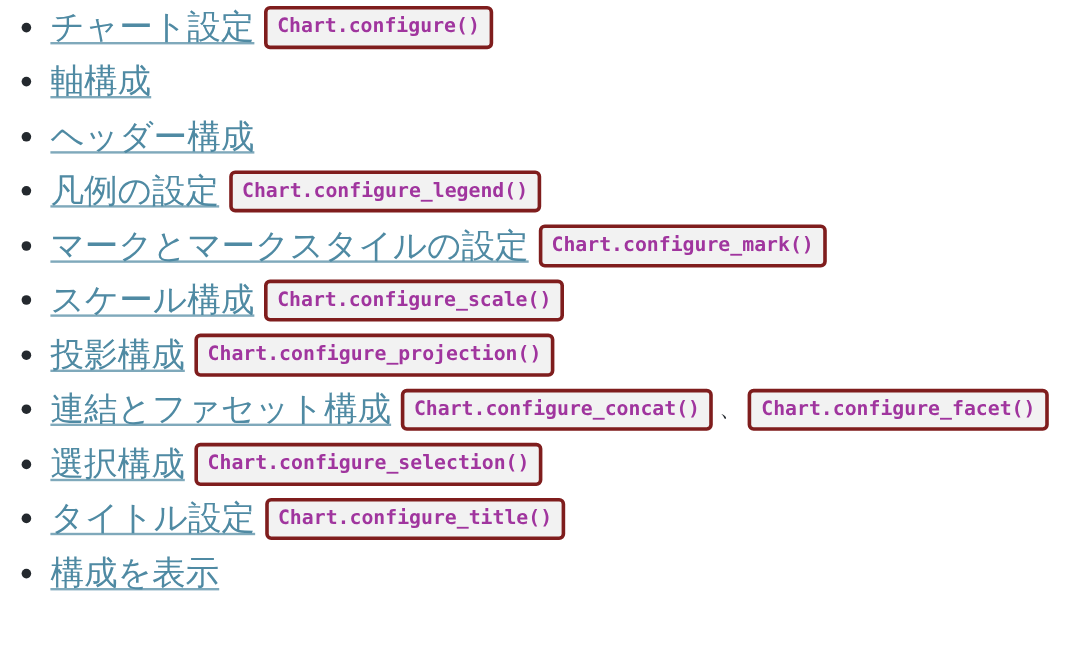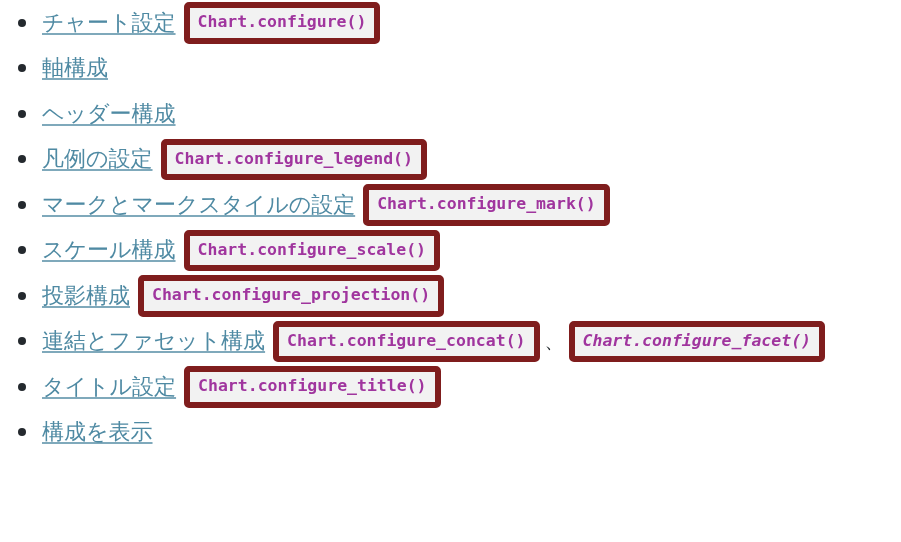--- a/index.html
+++ b/index.html
@@ -41,31 +41,31 @@
     border-radius: 50%;
     background: #24292e;
   }
 
   .item-link {
     color: #4f8aa3;
     text-decoration: underline;
     text-decoration-color: #7fa9bb;
     text-underline-offset: 3px;
     text-decoration-thickness: 1.5px;
-    font-size: 22px;
+    font-size: 28px;
     line-height: 1;
     font-family: "DejaVu Sans", "Liberation Sans", sans-serif;
     white-space: nowrap;
     cursor: pointer;
   }
 
   .code-badge {
     display: inline-block;
     background: #f2f2f2;
-    border: 6px solid #7f1d1d;
+    border: 3px solid #7f1d1d;
     border-radius: 5px;
     color: #a0359e;
     font-family: "DejaVu Sans Mono", "Liberation Mono", monospace;
     font-weight: bold;
     font-size: 16.5px;
     line-height: 1;
     padding: 6px 8px 7px 8px;
     white-space: nowrap;
     margin-left: 8px;
     vertical-align: middle;
@@ -74,21 +74,20 @@
   .separator {
     font-size: 19px;
     color: #24292e;
     font-family: "DejaVu Sans", "Liberation Sans", sans-serif;
     margin-left: 5px;
     line-height: 1;
   }
 
   .separator + .code-badge {
     margin-left: 5px;
-    font-style: italic;
   }
 </style>
 </head>
 <body>
 
 <ul class="doc-list" id="doc-list">
     <li class="list-item">
       <span class="bullet-marker"></span>
       <a class="item-link" href="#">チャート設定</a>
       <code class="code-badge">Chart.configure()</code>
@@ -123,20 +122,25 @@
     </li>
     <li class="list-item">
       <span class="bullet-marker"></span>
       <a class="item-link" href="#">連結とファセット構成</a>
       <code class="code-badge">Chart.configure_concat()</code>
       <span class="separator">、</span>
       <code class="code-badge">Chart.configure_facet()</code>
     </li>
     <li class="list-item">
       <span class="bullet-marker"></span>
+      <a class="item-link" href="#">選択構成</a>
+      <code class="code-badge">Chart.configure_selection()</code>
+    </li>
+    <li class="list-item">
+      <span class="bullet-marker"></span>
       <a class="item-link" href="#">タイトル設定</a>
       <code class="code-badge">Chart.configure_title()</code>
     </li>
     <li class="list-item">
       <span class="bullet-marker"></span>
       <a class="item-link" href="#">構成を表示</a>
     </li>
   </ul>
 
 </body></html>

